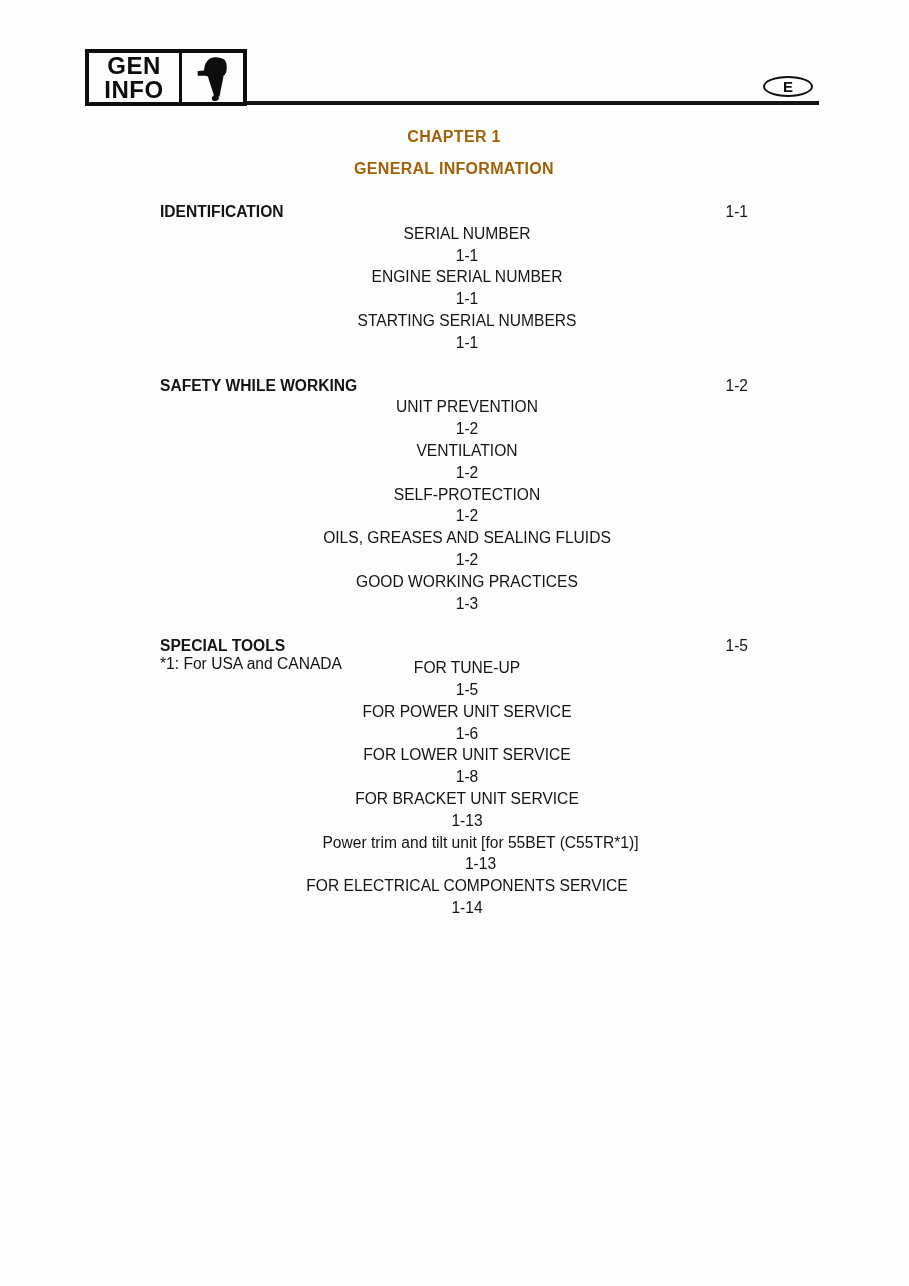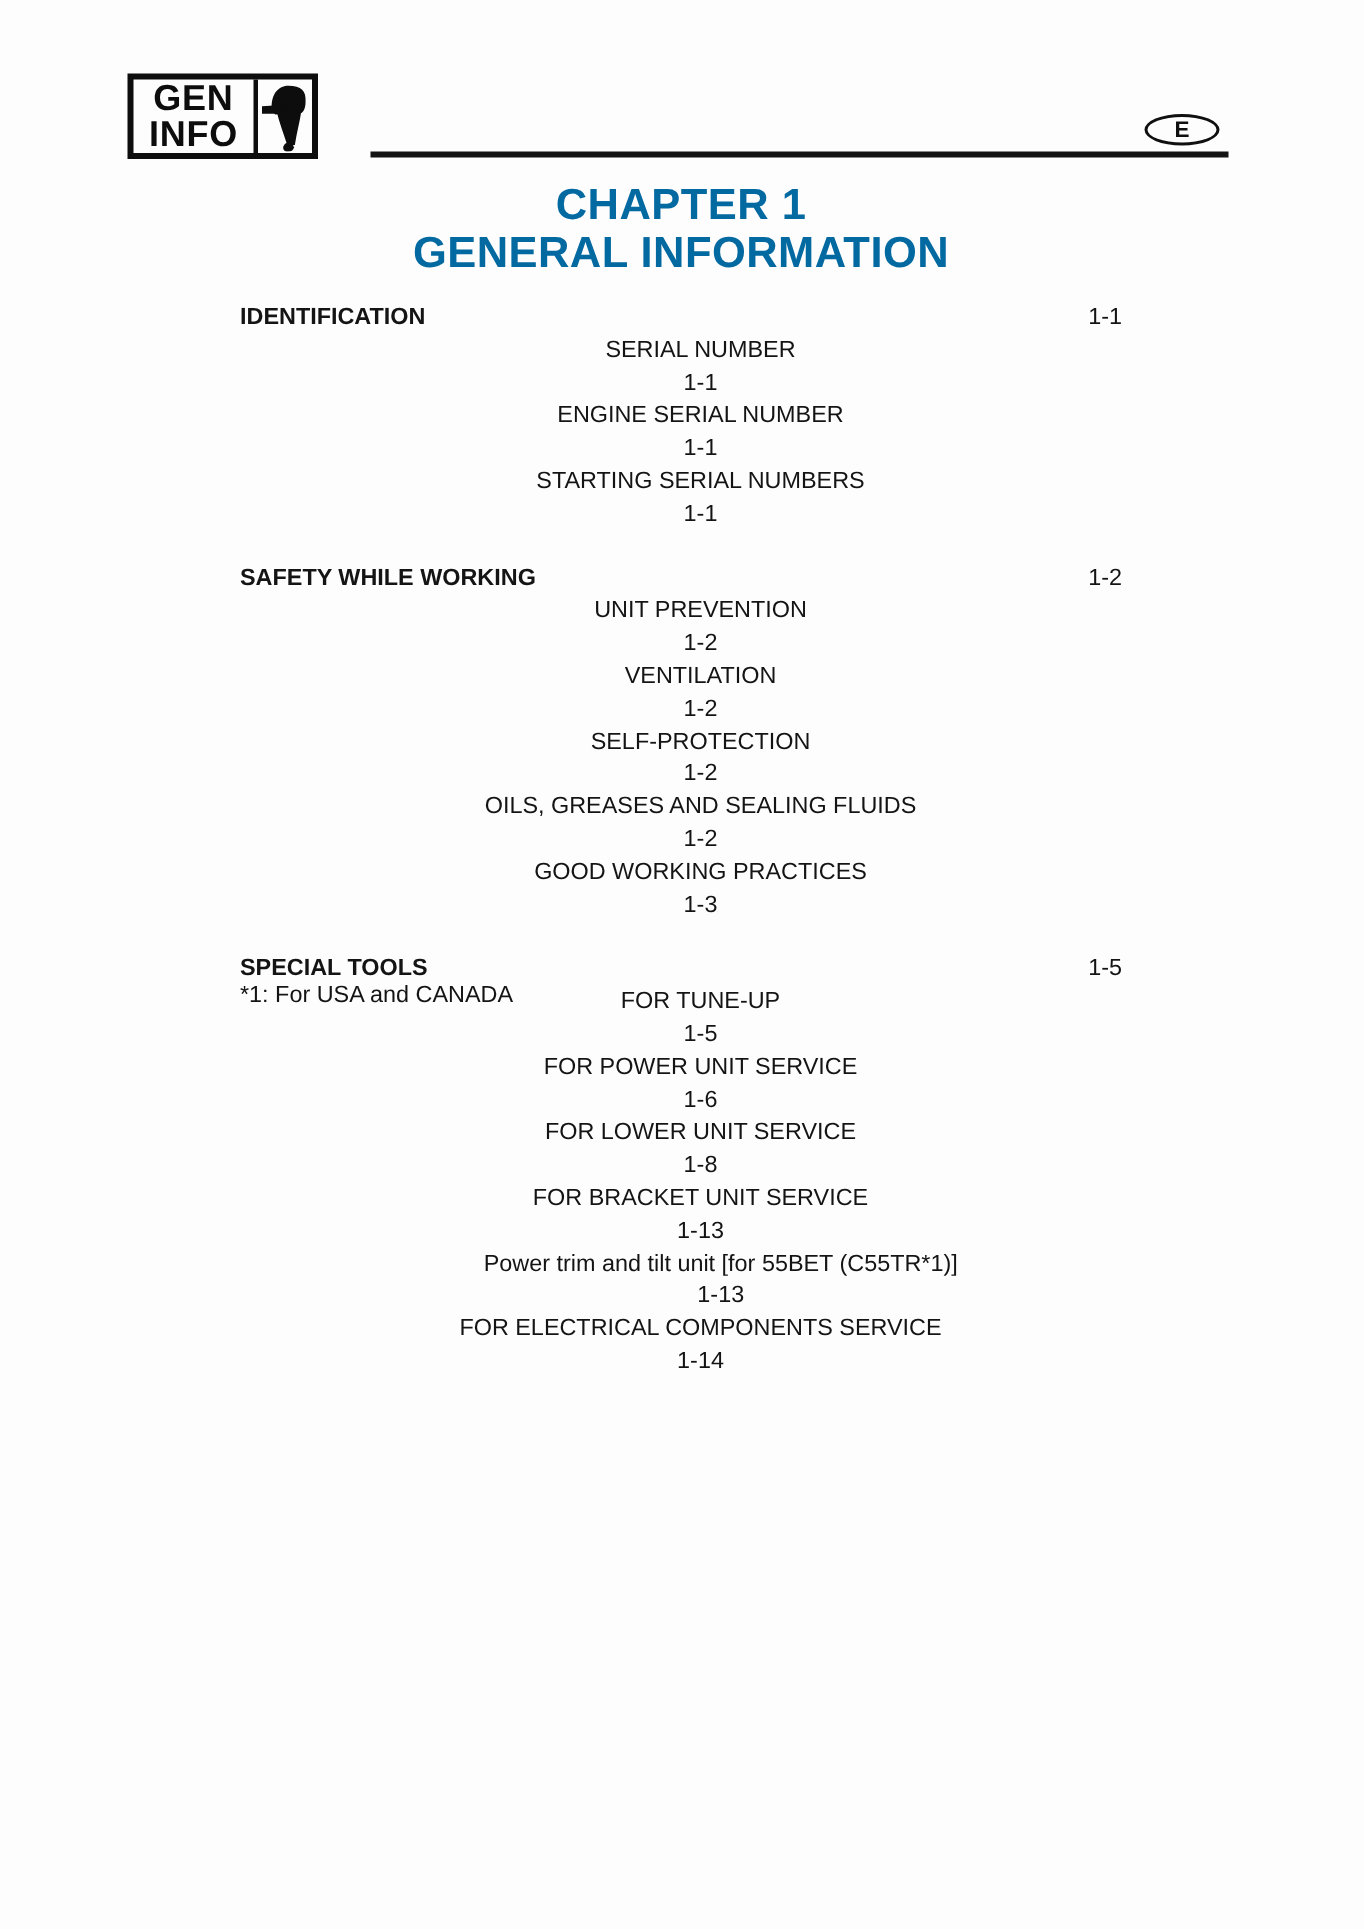--- a/index.html
+++ b/index.html
@@ -11,21 +11,21 @@
     background: #fdfdfd;
     color: #141414;
     font-family: "Liberation Sans", sans-serif;
     overflow: hidden;
   }
 
   
   .badge {
     position: absolute;
     left: 85px; top: 49px;
-    width: 127px; height: 57px;
+    width: 162px; height: 57px;
     box-sizing: border-box;
     border: 4px solid #0d0d0d;
     display: flex;
     background: #fdfdfd;
   }
   .badge-text {
     width: 93px;
     box-sizing: border-box;
     border-right: 3px solid #0d0d0d;
     display: flex;
@@ -68,23 +68,23 @@
     background: #131313;
   }
 
   
   .chapter-title {
     position: absolute;
     left: 160px; top: 121px;
     width: 588px;
     text-align: center;
     font-weight: bold;
-    font-size: 29px;
+    font-size: 16px;
     line-height: 32px;
-    color: #0369a1;
+    color: #a16207;
     letter-spacing: 0.3px;
   }
 
   
   .toc {
     position: absolute;
     left: 160px; top: 201px;
     width: 588px;
     font-size: 15.6px;
     line-height: 21.8px;

